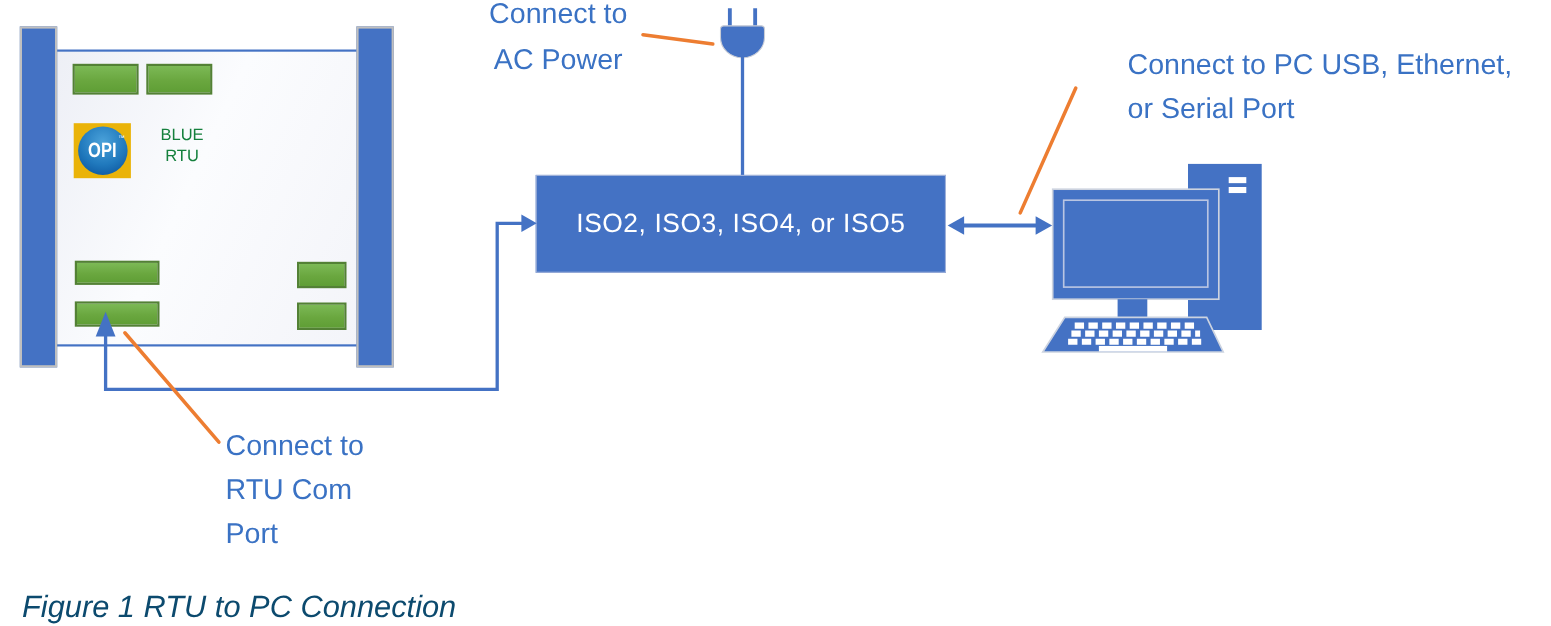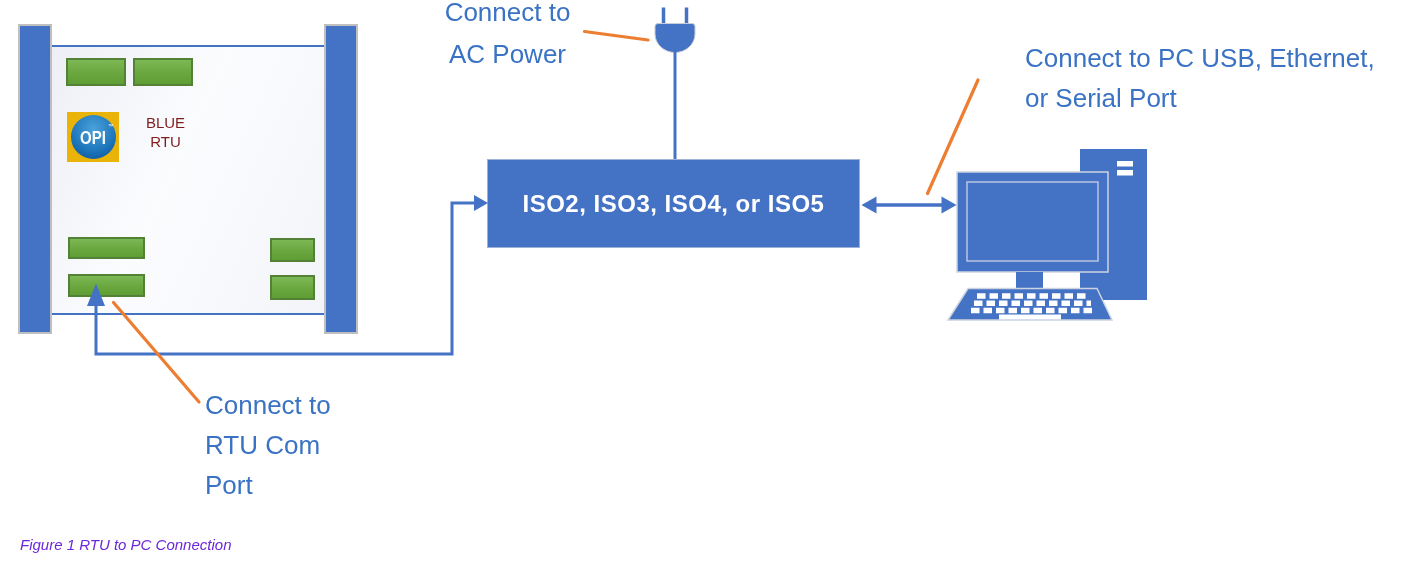--- a/index.html
+++ b/index.html
@@ -55,50 +55,50 @@
   }
   .logo-text{
     color:#ffffff;font-weight:bold;font-size:15px;letter-spacing:0px;
     transform:scaleY(1.25);
   }
   .logo-tm{
     position:absolute;top:8px;right:2px;color:#ffffff;font-size:6px;
   }
   .rtu-name{
     left:128px;top:113px;width:75px;
-    color:#7f1d1d;font-size:15px;line-height:19px;
+    color:#15803d;font-size:15px;line-height:19px;
     text-align:center;white-space:pre-line;
     z-index:2;
   }
 
   
   .iso-box{
     left:487px;top:159px;width:373px;height:89px;
     background:#4472C4;
     border:1px solid #9fb1d9;
     box-sizing:border-box;
     display:flex;align-items:center;justify-content:center;
     z-index:2;
   }
   .iso-label{
-    color:#ffffff;font-size:24px;letter-spacing:0.5px;font-weight:bold;
+    color:#ffffff;font-size:24px;letter-spacing:0.5px;
   }
 
   
   .callout{
     color:#3A72C4;font-size:26px;line-height:40px;
     white-space:pre-line;z-index:4;
   }
   .callout.ac{left:415px;top:-9px;width:185px;text-align:center;line-height:42px;}
   .callout.pc{left:1007px;top:38px;width:400px;text-align:left;margin-left:18px;}
   .callout.rtu{left:205px;top:385px;width:220px;text-align:left;}
 
   .figure-caption{
     left:20px;top:536px;
-    color:#6d28d9;font-size:15px;font-style:italic;
+    color:#0c4a6e;font-size:28px;font-style:italic;
     z-index:4;white-space:nowrap;
   }
 
   
   svg.overlay{
     position:absolute;left:0;top:0;z-index:5;
     pointer-events:none;
   }
 </style>
 </head>

